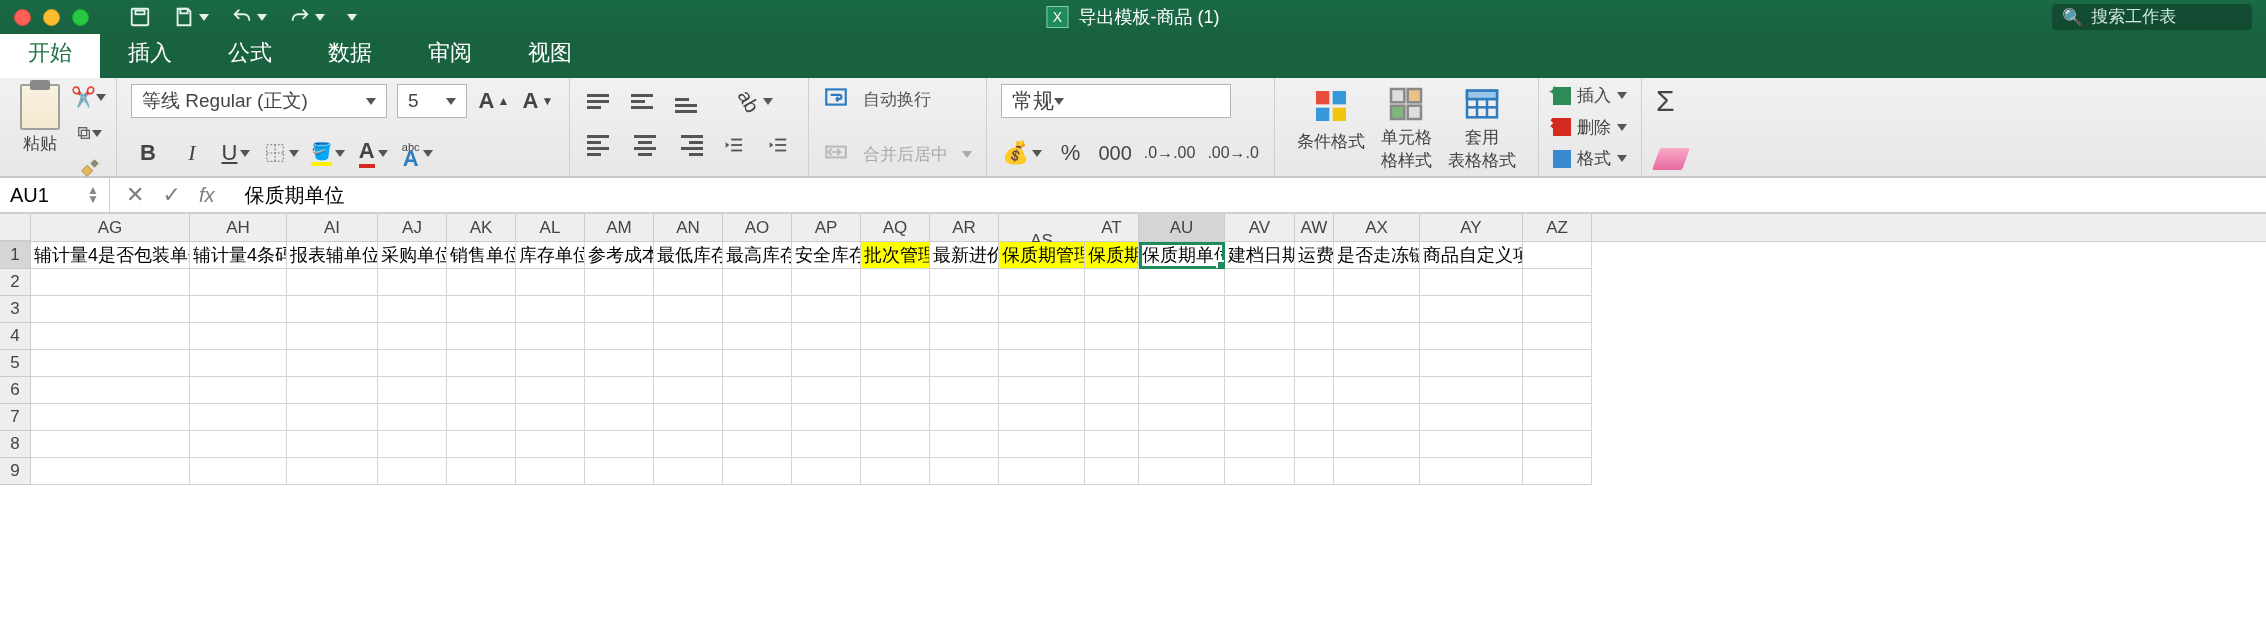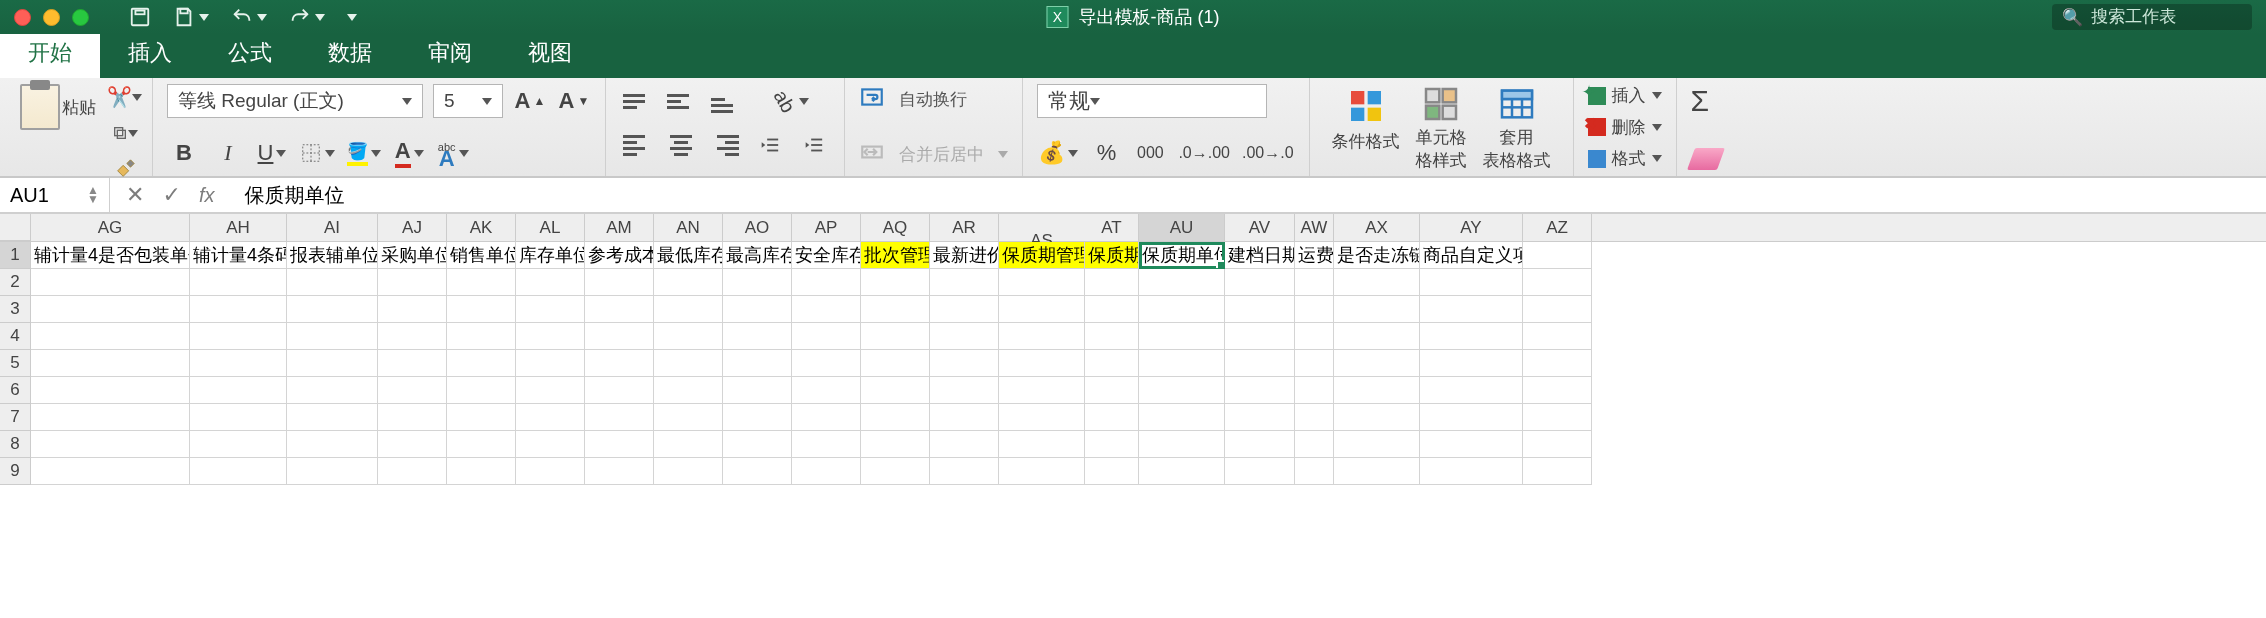--- a/index.html
+++ b/index.html
@@ -25,21 +25,21 @@
 
   .tabs { height: 44px; background: #186240; display: flex; align-items: flex-end; color: #fff; font-size: 22px; }
   .tab { padding: 8px 28px 10px; cursor: pointer; }
   .tab.active { background: #fff; color: #217346; font-weight: 500; }
 
   .ribbon { height: 100px; background: linear-gradient(#f1f1f1,#e7e7e7); border-bottom: 2px solid #c8c8c8; display: flex; align-items:stretch; font-size: 17px; color:#444;}
   .ribbon .group { display:flex; flex-direction:column; padding: 6px 14px; border-right:1px solid #cfcfcf; justify-content:space-between;}
   .ribbon .group.noborder { border-right:none;}
   .row { display:flex; align-items:center; gap:10px;}
   .paste-wrap { display:flex; gap:10px; align-items:flex-start;}
-  .paste-big { display:flex; flex-direction:row; align-items:center; gap:2px; padding:0 6px;}
+  .paste-big { display:flex; flex-direction:column; align-items:center; gap:2px; padding:0 6px;}
   .clipboard{ width:40px; height:46px; border:2px solid #a0a0a0; border-radius:2px; background:linear-gradient(#f9f2e1,#f4e9cf); position:relative;}
   .clipboard:before{content:"";position:absolute;left:8px;right:8px;top:-6px;height:10px;background:#888;border-radius:2px;}
   .paste-big span{font-size:17px;}
   .mini-icons{display:flex;flex-direction:column;gap:10px;}
   .mini{width:26px;height:26px;display:flex;align-items:center;justify-content:center;font-size:20px;}
   .dd{width:0;height:0;border-left:5px solid transparent;border-right:5px solid transparent;border-top:7px solid #555;display:inline-block;}
   .font-select{height:34px;border:1px solid #b5b5b5;background:#fff;display:flex;align-items:center;padding:0 10px;font-size:19px;min-width:256px;justify-content:space-between;}
   .size-select{height:34px;border:1px solid #b5b5b5;background:#fff;display:flex;align-items:center;padding:0 10px;font-size:19px;width:70px;justify-content:space-between;}
   .btn{height:34px;min-width:34px;display:flex;align-items:center;justify-content:center;border:1px solid transparent;border-radius:2px;gap:3px;}
   .Abtn{font-size:22px;font-weight:bold;}
@@ -309,21 +309,21 @@
   <div class="group">
     <div class="row">
         <div class="num-select">
           <span>常规</span>
           <span class="dd"></span>
         </div>
       </div>
     <div class="row">
       <div class="btn" style="color:#d4a53a;font-size:22px;">💰<span class="dd"></span></div>
       <div class="btn" style="font-size:22px;">%</div>
-      <div class="btn" style="font-size:16px;">000</div>
+      <div class="btn" style="font-size:20px;">000</div>
       <div class="btn">
           <span style="font-size:16px;">.0→.00</span>
         </div>
       <div class="btn">
           <span style="font-size:16px;">.00→.0</span>
         </div>
     </div>
   </div>
 
   <div class="group" style="flex-direction:row;">

